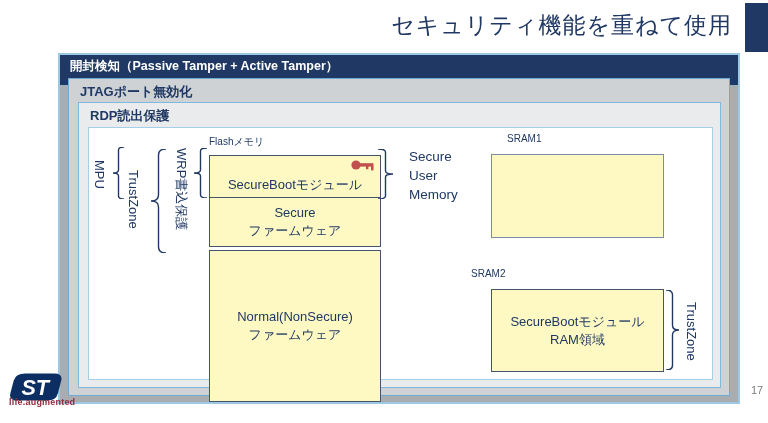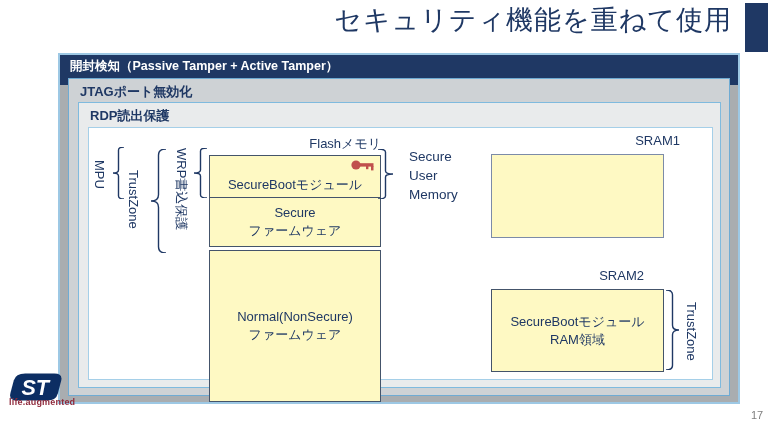--- a/index.html
+++ b/index.html
@@ -1,54 +1,54 @@
 <!DOCTYPE html>
 <html><head>
 <meta charset="utf-8">
 <style>
   * { margin:0; padding:0; box-sizing:border-box; }
   html,body { width:768px; height:423px; background:#ffffff; overflow:hidden; }
   body { position:relative; font-family:"Liberation Sans","DejaVu Sans",sans-serif; color:#1F3864; }
 
   
-  .slide-title { position:absolute; top:2px; right:36px; font-size:27px; letter-spacing:1px; color:#1F3864; white-space:nowrap; }
+  .slide-title { position:absolute; top:10px; right:36px; font-size:23px; letter-spacing:1px; color:#1F3864; white-space:nowrap; }
   .title-square { position:absolute; top:3px; right:0; width:23px; height:49px; background:#1F3864; }
 
   
   .box-outer { position:absolute; left:58px; top:53px; width:682px; height:351px; background:#A9ADB0; border:2px solid #9DC8E4; }
   .tamper-band { position:absolute; left:0; top:0; width:100%; height:30px; background:#1F3864; color:#fff; font-size:12.5px; line-height:23px; padding-left:10px; font-weight:600; }
   .box-jtag { position:absolute; left:68px; top:78px; width:662px; height:318px; background:#CED2D5; border:1px solid #6FABD3; }
   .box-rdp  { position:absolute; left:78px; top:102px; width:643px; height:286px; background:#E9EBEC; border:1px solid #7FBADE; }
   .box-white{ position:absolute; left:88px; top:127px; width:625px; height:253px; background:#ffffff; border:1px solid #A5CFE8; }
   .layer-label { display:inline-block; padding:4px 0 0 11px; font-size:13px; font-weight:600; color:#1F3864; white-space:nowrap; }
 
   
   .vtext { position:absolute; writing-mode:vertical-rl; text-orientation:sideways; font-size:13px; color:#1F3864; white-space:nowrap; display:flex; align-items:center; justify-content:center; }
   .brace { position:absolute; }
   .brace svg { display:block; width:100%; height:100%; }
   .dbox { position:absolute; background:#fef9c3; border:1.3px solid #44546A; }
-  .dtitle { position:absolute; font-size:13px; text-align:right; color:#1F3864; white-space:nowrap; }
+  .dtitle { position:absolute; font-size:10px; text-align:left; color:#1F3864; white-space:nowrap; }
   .center-multiline { display:flex; align-items:center; justify-content:center; text-align:center; white-space:pre-line; font-size:13px; line-height:1.35; color:#1F3864; }
 
   
   .flash-box { left:120px; top:27px; width:172px; height:92px; }
   .flash-row1 { position:relative; width:100%; height:42px; border-bottom:1.3px solid #44546A; display:flex; align-items:flex-end; justify-content:center; padding-bottom:3px; font-size:13px; }
   .flash-row2 { width:100%; height:48px; }
   .key-icon { position:absolute; top:3px; right:5px; width:24px; height:14px; }
   .normal-box { left:120px; top:122px; width:172px; height:152px; }
 
   .sum-text { position:absolute; left:320px; top:19px; font-size:13.5px; line-height:19px; white-space:pre-line; color:#1F3864; }
 
   .sram1-box { left:402px; top:26px; width:173px; height:84px; border:1px solid #7C8BA8; }
   .sram2-box { left:402px; top:161px; width:173px; height:83px; }
 
   
   .st-logo { position:absolute; left:9px; top:367px; width:54px; height:40px; }
   .tagline { position:absolute; left:9px; top:397px; font-size:9px; font-weight:600; color:#8F2A3C; letter-spacing:0.2px; }
-  .page-number { position:absolute; left:751px; top:409px; font-size:11px; color:#7F7F7F; }
+  .page-number { position:absolute; left:751px; top:384px; font-size:11px; color:#7F7F7F; }
 </style>
 </head>
 <body>
 
 <div class="slide-title">セキュリティ機能を重ねて使用</div>
 <div class="title-square"></div>
 
 <div class="box-outer">
   <div class="tamper-band">開封検知（Passive Tamper + Active Tamper）</div>
 </div>

